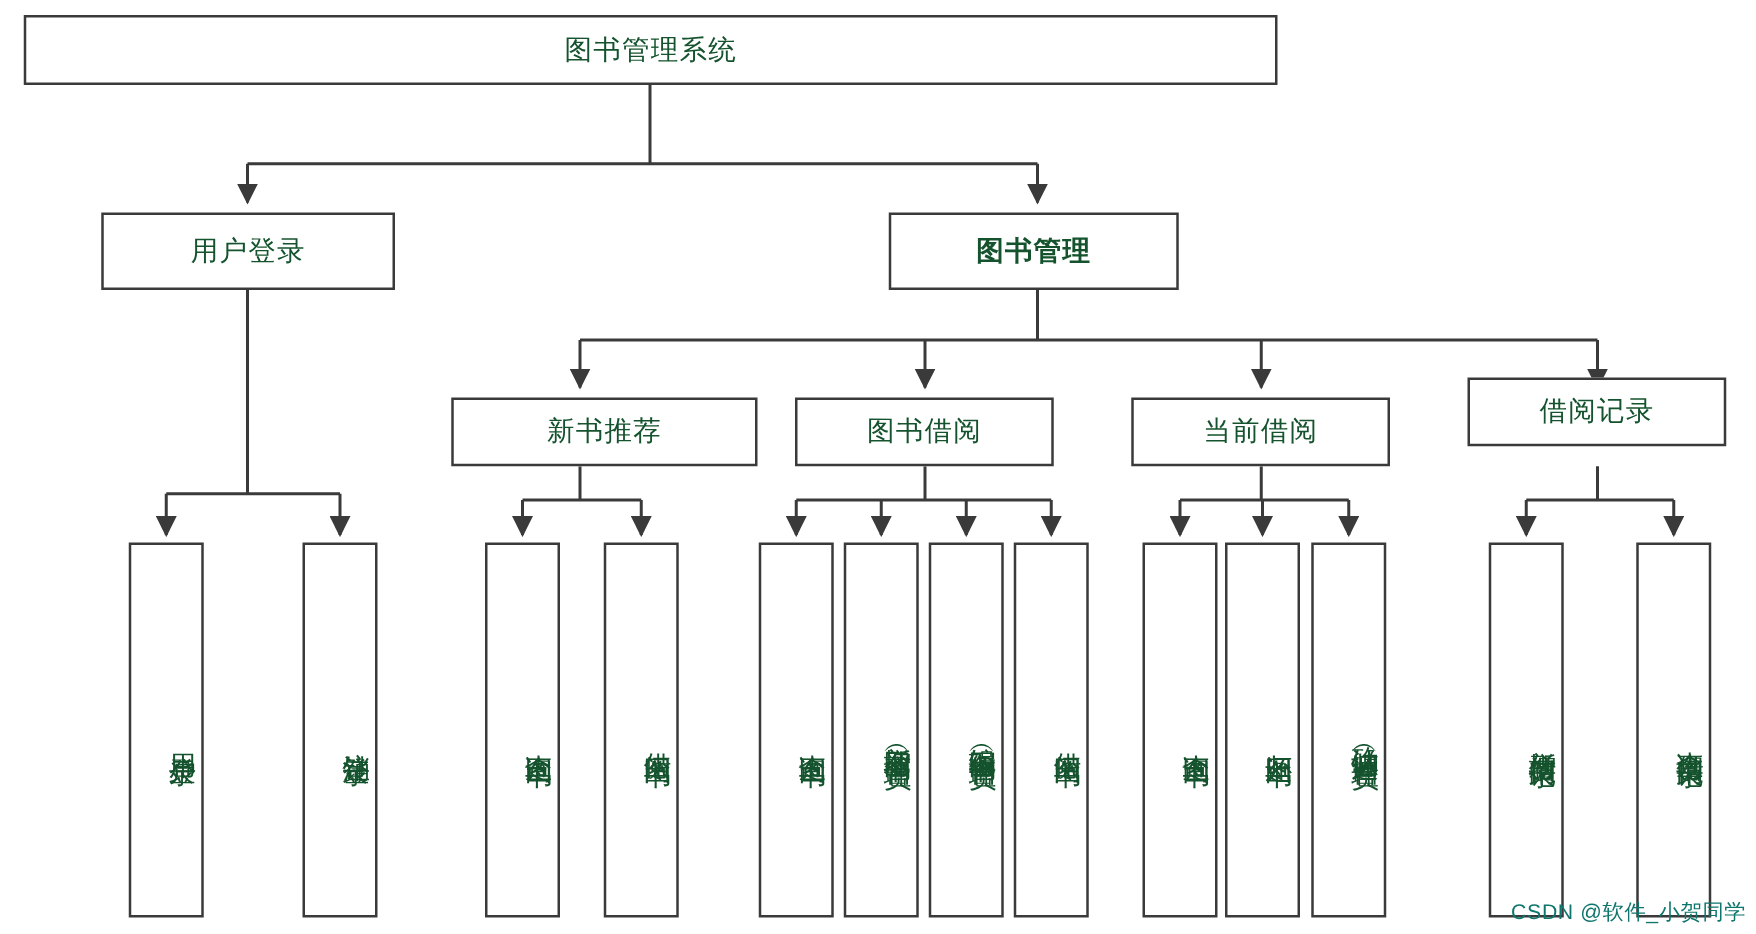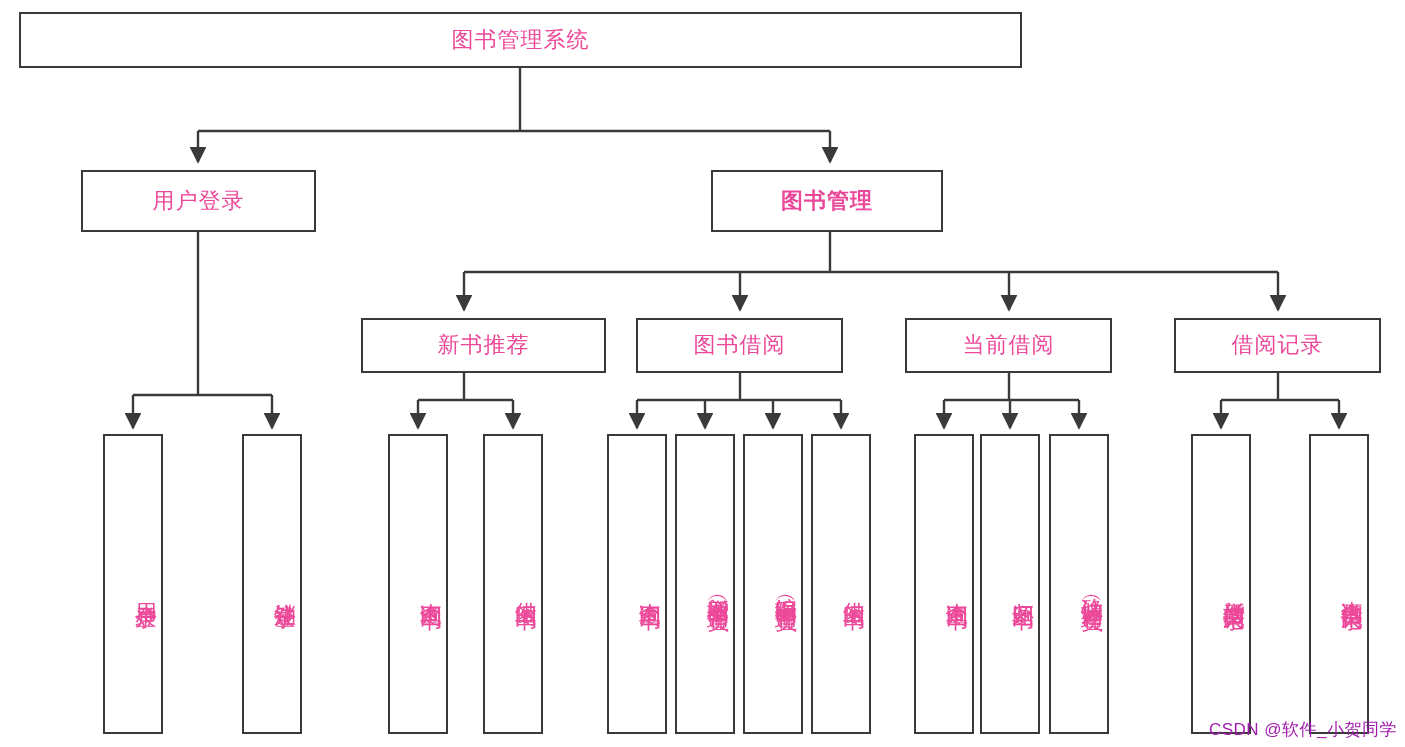--- a/index.html
+++ b/index.html
@@ -25,21 +25,21 @@
     height: 747px;
   }
   .node {
     position: absolute;
     box-sizing: border-box;
     background: #ffffff;
     border: 2px solid #3a3a3a;
     display: flex;
     align-items: center;
     justify-content: center;
-    color: #ec4899;
+    color: #14532d;
   }
   .node.horizontal {
     font-size: 22px;
     letter-spacing: 1px;
     line-height: 1.2;
   }
   .node.vertical {
     writing-mode: vertical-rl;
     text-orientation: upright;
     font-size: 22px;
@@ -54,21 +54,21 @@
   }
   .node.vertical .label {
     writing-mode: vertical-rl;
     text-orientation: upright;
   }
   #watermark {
     position: absolute;
     right: 8px;
     bottom: 6px;
     font-size: 17px;
-    color: #a21caf;
+    color: #0f766e;
     letter-spacing: 0.5px;
     white-space: nowrap;
     pointer-events: none;
   }
 </style>
 </head>
 <body>
 
 <div id="canvas">
 
@@ -135,21 +135,21 @@
 
   <div class="node horizontal" style="left:361px; top:318px; width:245px; height:55px;">
     <span class="label">新书推荐</span>
   </div>
   <div class="node horizontal" style="left:636px; top:318px; width:207px; height:55px;align-items:center;">
     <span class="label">图书借阅</span>
   </div>
   <div class="node horizontal" style="left:905px; top:318px; width:207px; height:55px;">
     <span class="label">当前借阅</span>
   </div>
-  <div class="node horizontal" style="left:1174px; top:318px; width:207px; height:55px;">
+  <div class="node horizontal" style="left:1174px; top:302px; width:207px; height:55px;">
     <span class="label">借阅记录</span>
   </div>
 
   <div class="node vertical" style="left:103px; top:434px; width:60px; height:300px;">
     <span class="label">用户登录</span>
   </div>
   <div class="node vertical" style="left:242px; top:434px; width:60px; height:300px;">
     <span class="label">注销登录</span>
   </div>
 

